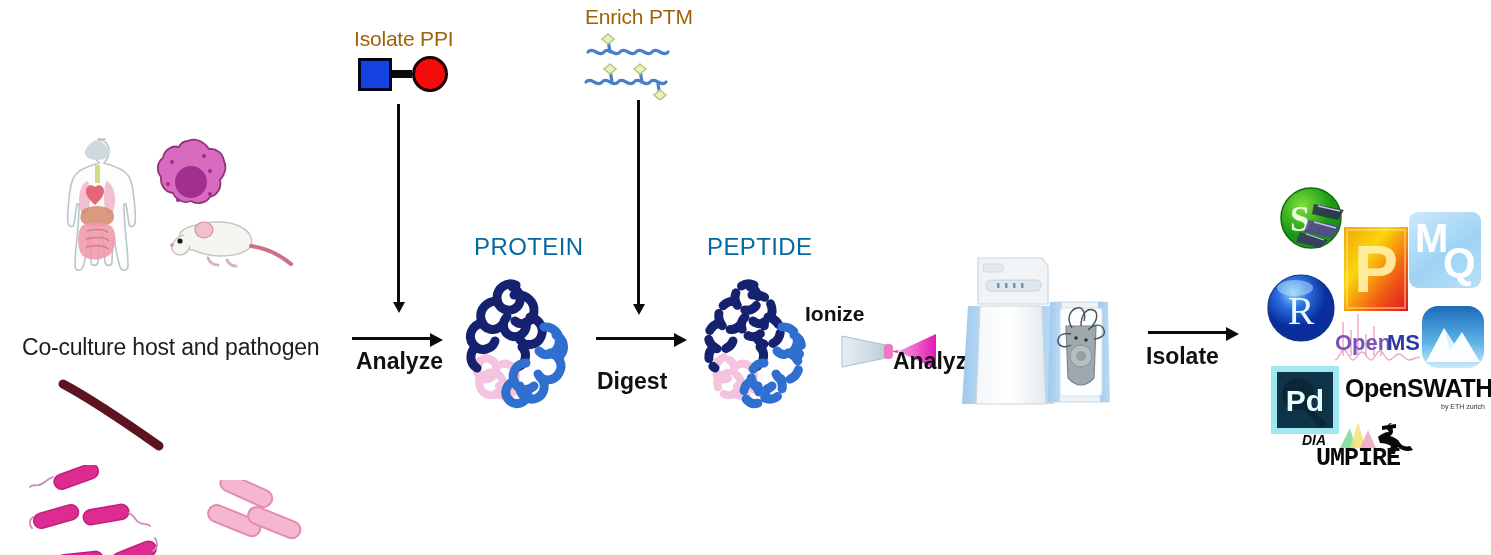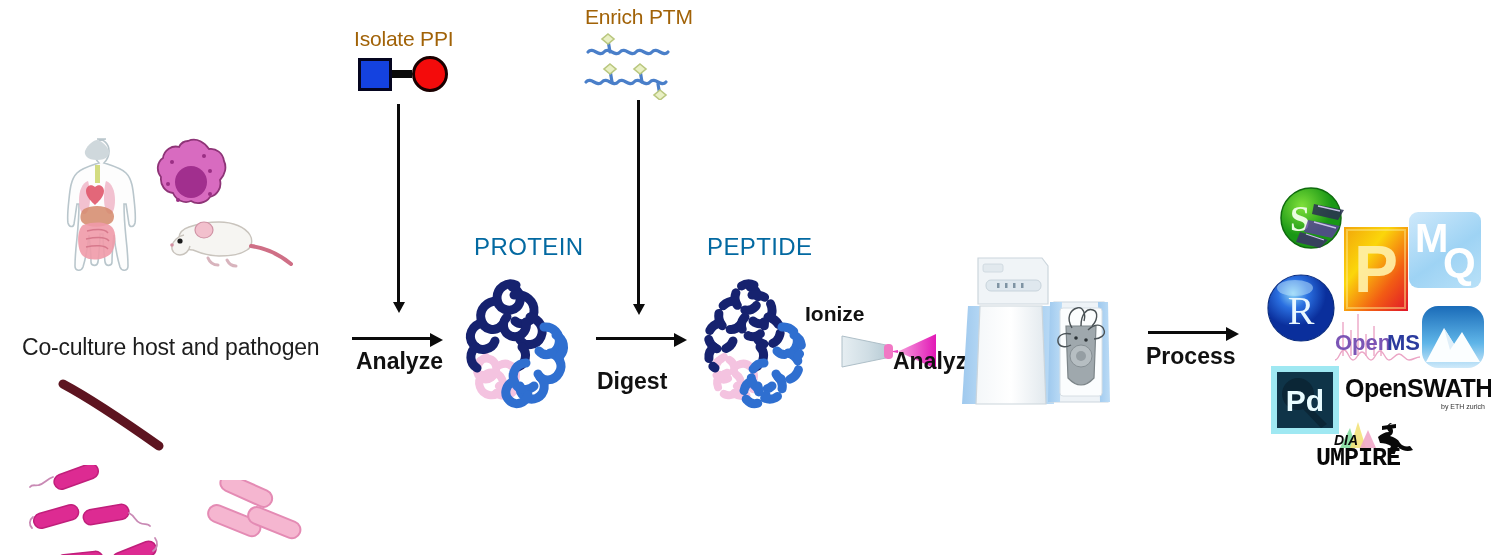--- a/index.html
+++ b/index.html
@@ -397,21 +397,21 @@
       <path d="M121 82c-8-2-14 2-13 8 1 5 8 6 13 3"></path>
     </g>
     <circle cx="126" cy="86" r="1.8" fill="#2b3236"></circle>
     <circle cx="136" cy="88" r="1.8" fill="#2b3236"></circle>
   </svg>
 
   <div class="abs" style="left:1148px;top:327px;width:92px;height:16px;">
     <div class="h-arrow-line abs" style="left:0;top:4px;width:80px;"></div>
     <div class="h-arrow-head abs" style="left:78px;top:0px;"></div>
   </div>
-  <div class="abs arrow-caption" style="left:1146px;top:343px;">Process</div>
+  <div class="abs arrow-caption" style="left:1146px;top:343px;">Isolate</div>
 
   <div class="abs" style="left:1255px;top:180px;width:236px;height:300px;">
 
     <svg class="logo" style="left:23px;top:6px;" width="72" height="66" viewBox="0 0 72 66">
       <defs>
         <radialGradient id="skyG" cx="35%" cy="30%">
           <stop offset="0%" stop-color="#7fe03a"></stop>
           <stop offset="100%" stop-color="#199715"></stop>
         </radialGradient>
       </defs>
@@ -495,18 +495,18 @@
     <div class="logo" style="left:45px;top:244px;width:120px;height:50px;">
       <svg class="abs" style="left:36px;top:-4px;" width="46" height="30" viewBox="0 0 46 30">
         <path d="M4 28 L14 8 L20 28 Z" fill="#8fe0a8"></path>
         <path d="M14 28 L22 2 L30 28 Z" fill="#f3e27a" opacity="0.9"></path>
         <path d="M24 28 L32 10 L40 28 Z" fill="#f0a7c8" opacity="0.9"></path>
       </svg>
       <svg class="abs" style="left:72px;top:-2px;" width="44" height="32" viewBox="0 0 44 32">
         <path d="M16 4c3 0 5 2 5 5 0 2-1 4-3 5 4 1 8 3 10 7 2 3 6 4 10 3l3 4c-5 2-11 1-15-3-2 4-4 7-4 11h-6c0-4 1-8 3-12-3-2-7-3-11-3l-2-6c3-3 7-5 11-5-1-1-2-3-2-4 0-3 2-5 5-5z" fill="#090909"></path>
         <path d="M10 4 L24 2 L24 6 L10 8 Z" fill="#090909"></path>
       </svg>
-      <div class="abs umpire-dia" style="left:2px;top:8px;font-size:14px;margin-left:32px;">DIA</div>
+      <div class="abs umpire-dia" style="left:2px;top:8px;font-size:14px;">DIA</div>
       <div class="abs umpire-main" style="left:16px;top:20px;font-size:25px;">UMPIRE</div>
     </div>
   </div>
 
 </div>
 
 </body></html>

